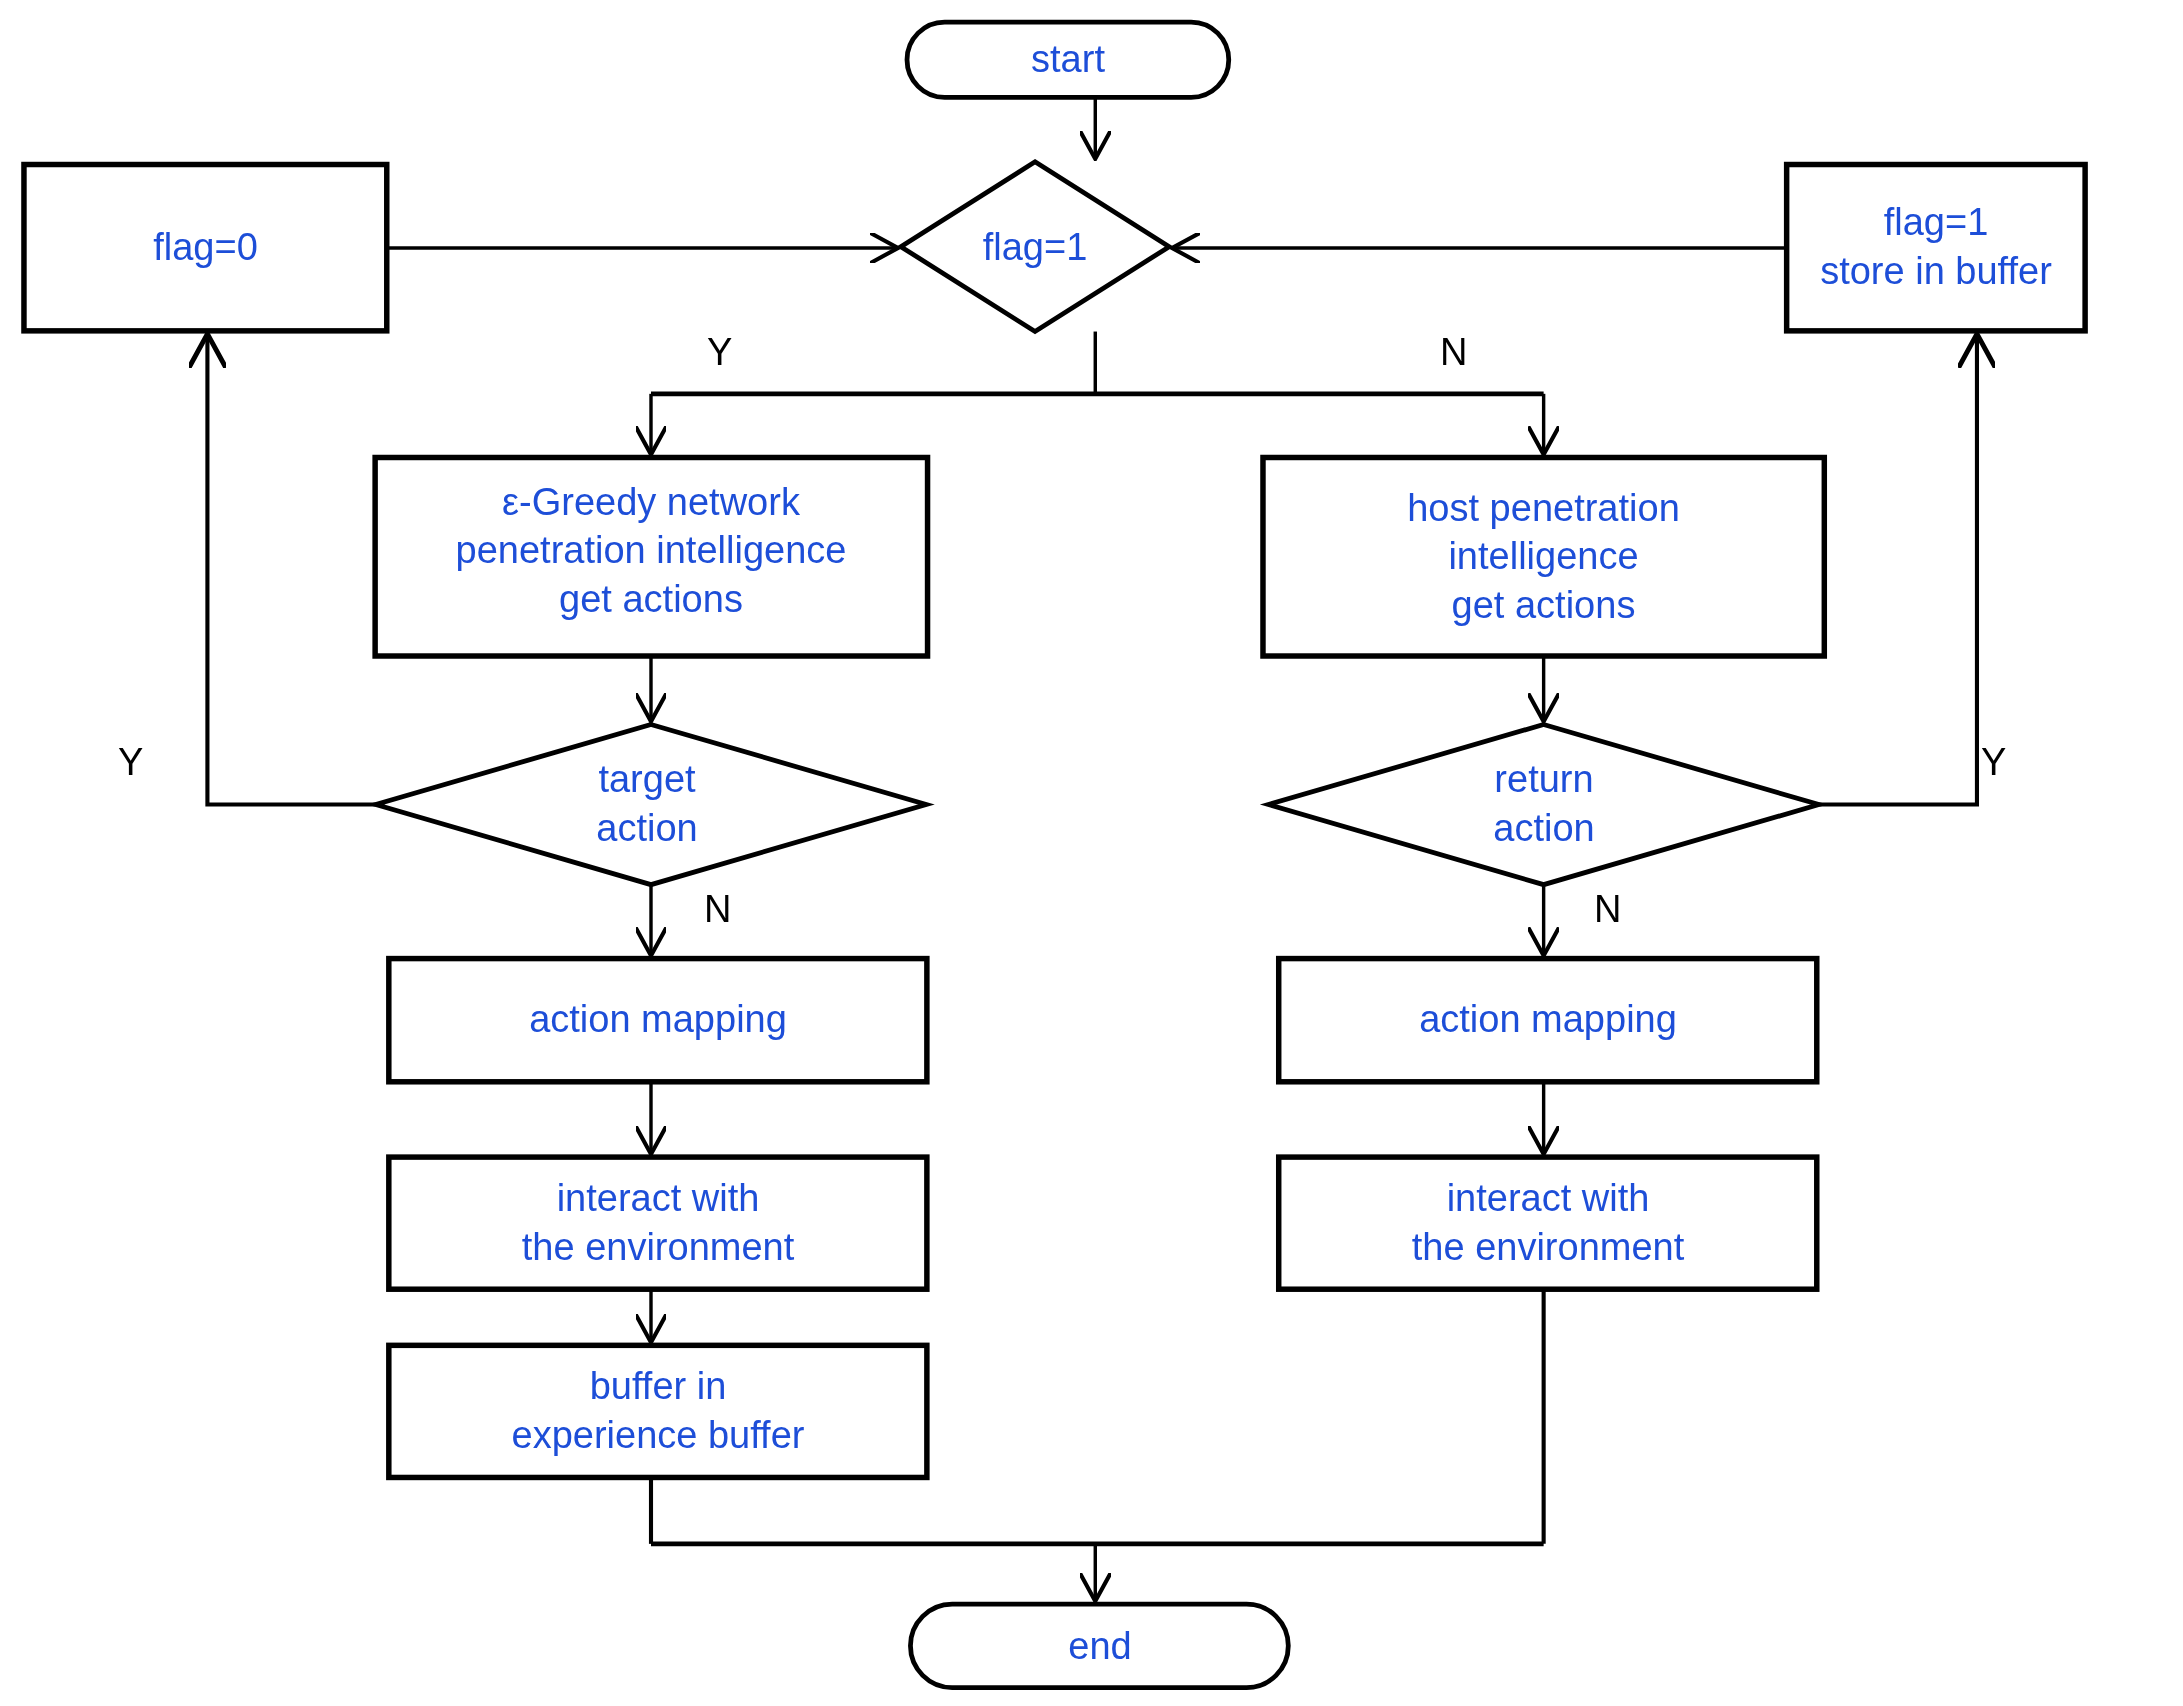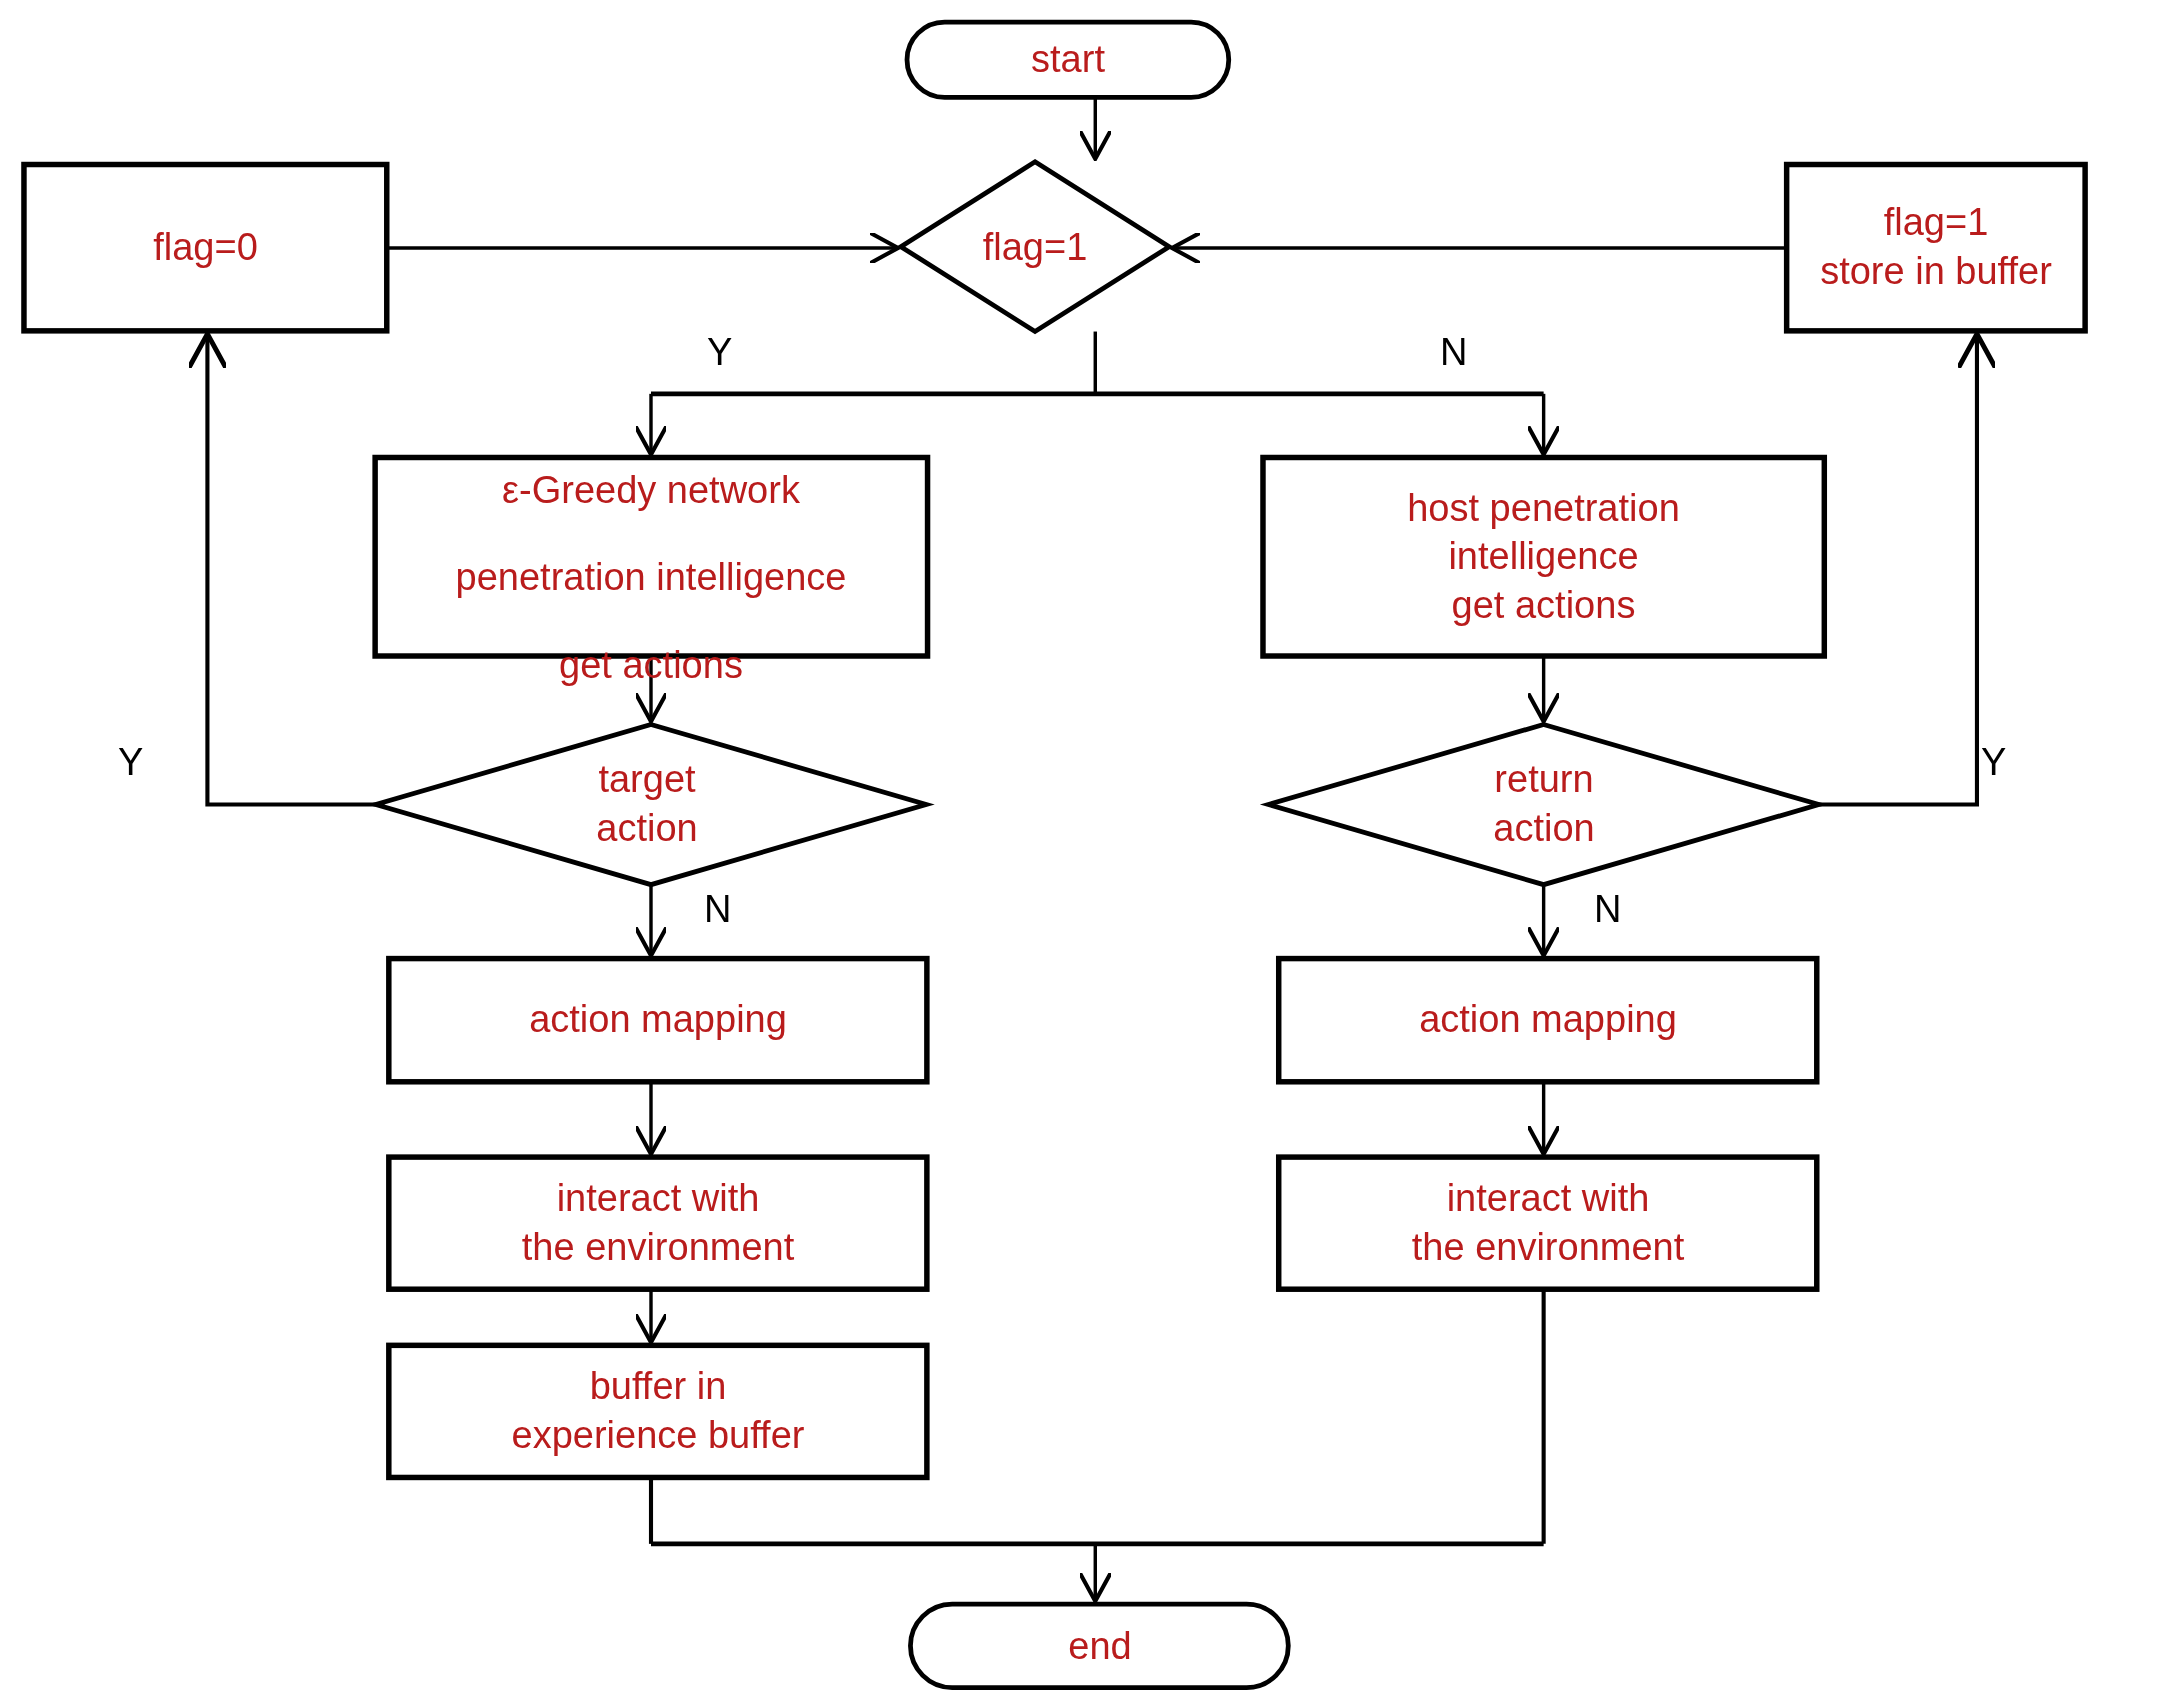--- a/index.html
+++ b/index.html
@@ -25,21 +25,21 @@
     width: 2183px;
     height: 1707px;
   }
   .node-text {
     position: absolute;
     display: flex;
     flex-direction: column;
     align-items: center;
     justify-content: center;
     text-align: center;
-    color: #b91c1c;
+    color: #1d4ed8;
     font-family: "Liberation Sans", sans-serif;
     font-size: 38px;
     line-height: 1.28;
     white-space: pre;
     pointer-events: none;
   }
   .edge-label {
     position: absolute;
     color: #000000;
     font-family: "Liberation Sans", sans-serif;
@@ -139,21 +139,21 @@
 
   <div class="node-text" style="left:24px; top:164px; width:363px; height:166px;">
     <span>flag=0</span>
   </div>
 
   <div class="node-text" style="left:1787px; top:164px; width:298px; height:166px;">
     <span>flag=1</span>
     <span>store in buffer</span>
   </div>
 
-  <div class="node-text" style="left:375px; top:478px; width:552px; height:199px;gap:39px;">
+  <div class="node-text" style="left:375px; top:451px; width:552px; height:199px;">
     <span>ε-Greedy network</span>
     <span>penetration intelligence</span>
     <span>get actions</span>
   </div>
 
   <div class="node-text" style="left:1263px; top:457px; width:561px; height:199px;">
     <span>host penetration</span>
     <span>intelligence</span>
     <span>get actions</span>
   </div>

